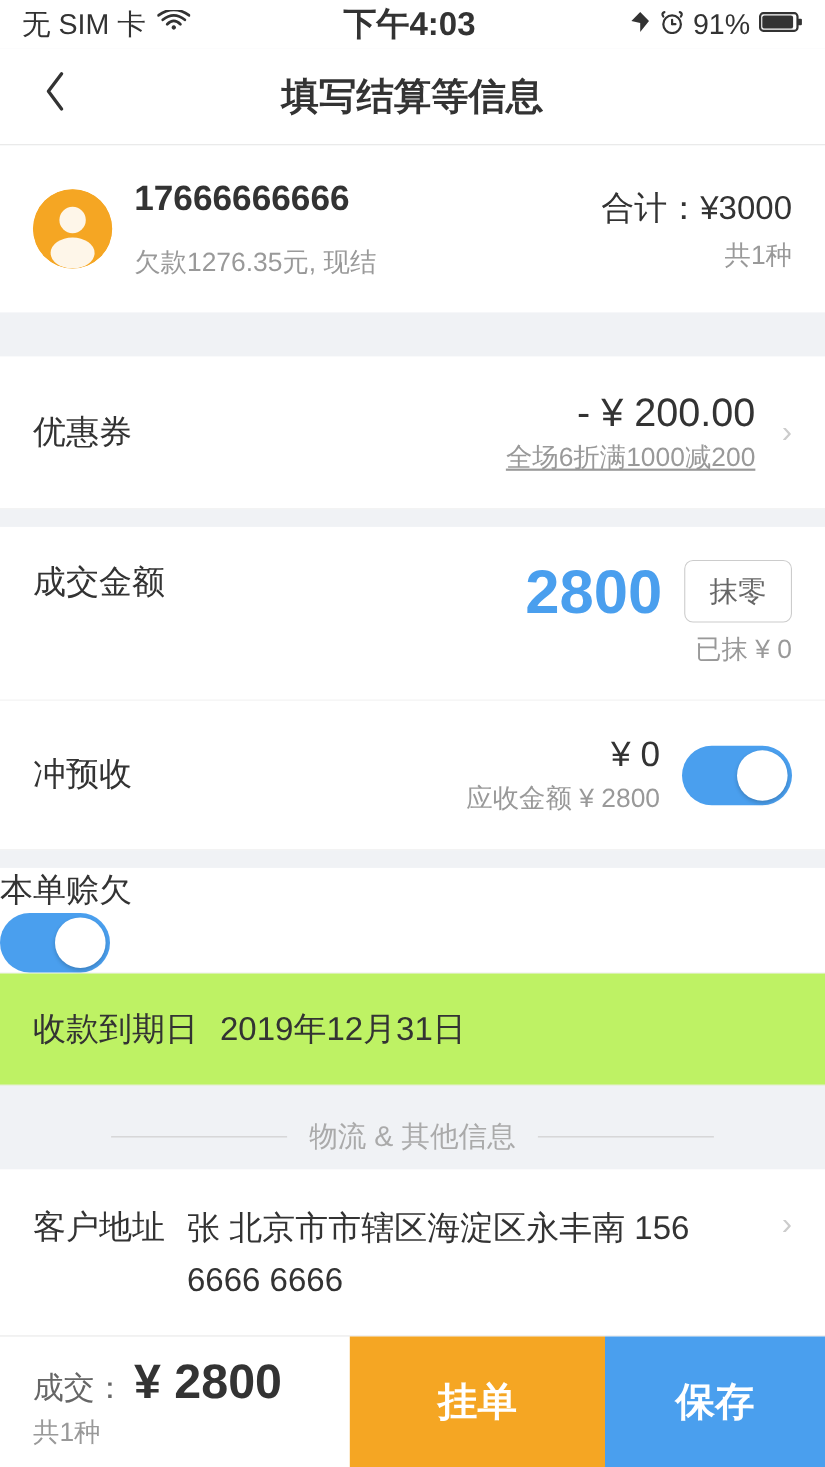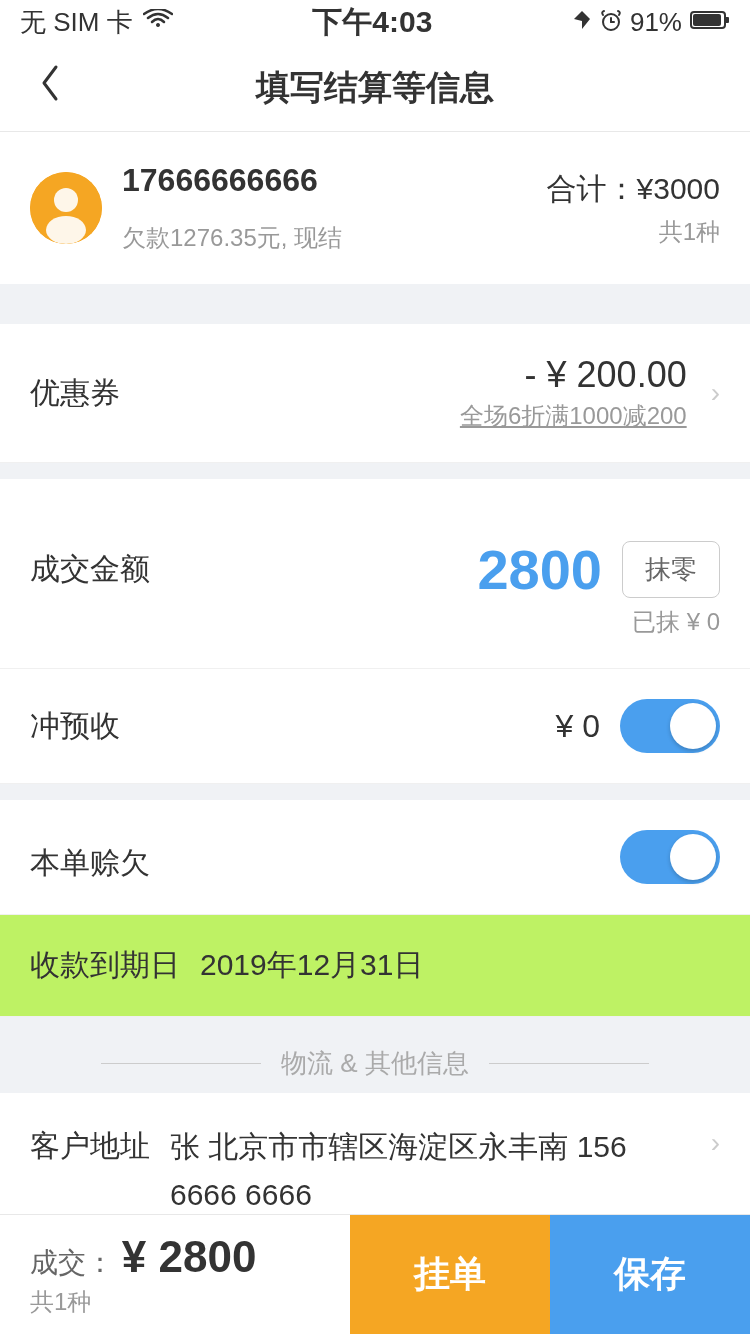--- a/index.html
+++ b/index.html
@@ -137,23 +137,22 @@
     }
 
     
     .deal-section {
       background: #fff;
       padding: 30px;
       border-bottom: 1px solid #f0f0f0;
     }
     .deal-row {
       display: flex;
-      align-items: center;
-      justify-content: space-between;
-      margin-top: 32px;
+      align-items: flex-start;
+      justify-content: space-between;
     }
     .deal-label { font-size: 30px; color: #333; }
     .deal-right {
       display: flex;
       align-items: center;
       gap: 20px;
     }
     .deal-amount {
       font-size: 56px;
       color: #4a9fee;
@@ -223,25 +222,25 @@
       background: #fff;
       position: absolute;
       top: 4px;
       right: 4px;
       box-shadow: 0 2px 4px rgba(0,0,0,0.2);
     }
 
     
     .credit-section {
       background: #fff;
-      padding: 30px;
-      display: flex;
-      align-items: flex-end;
+      display: flex;
+      align-items: flex-start;
       justify-content: space-between;
       border-bottom: 1px solid #f0f0f0;
+      flex-direction: column;
     }
     .credit-label { font-size: 30px; color: #333; }
 
     
     .duedate-section {
       background: #bef264;
       padding: 30px;
       border-bottom: 1px solid #f0f0f0;
     }
     .duedate-row {
@@ -325,21 +324,21 @@
       font-size: 44px;
       font-weight: 700;
       color: #333;
     }
     .footer-count {
       font-size: 24px;
       color: #999;
       margin-top: 4px;
     }
     .footer-btn-hangsingle {
-      width: 200px;
+      width: 232px;
       height: 120px;
       background: #f5a623;
       color: #fff;
       font-size: 36px;
       font-weight: 600;
       display: flex;
       align-items: center;
       justify-content: center;
       cursor: pointer;
     }
@@ -460,20 +459,21 @@
     </div>
     <div class="deal-sub">已抹  ¥ 0</div>
   </div>
 
   <div class="precharge-section">
     <div class="precharge-row">
       <span class="precharge-label">冲预收</span>
       <div class="precharge-right">
         <div class="precharge-amount-col">
           <div class="precharge-amount">¥ 0</div>
+          <div class="precharge-sub">应收金额 ¥ 2800</div>
         </div>
         <div class="toggle">
           <div class="toggle-knob"></div>
         </div>
       </div>
     </div>
   </div>
 
   <div class="section-divider"></div>
 

